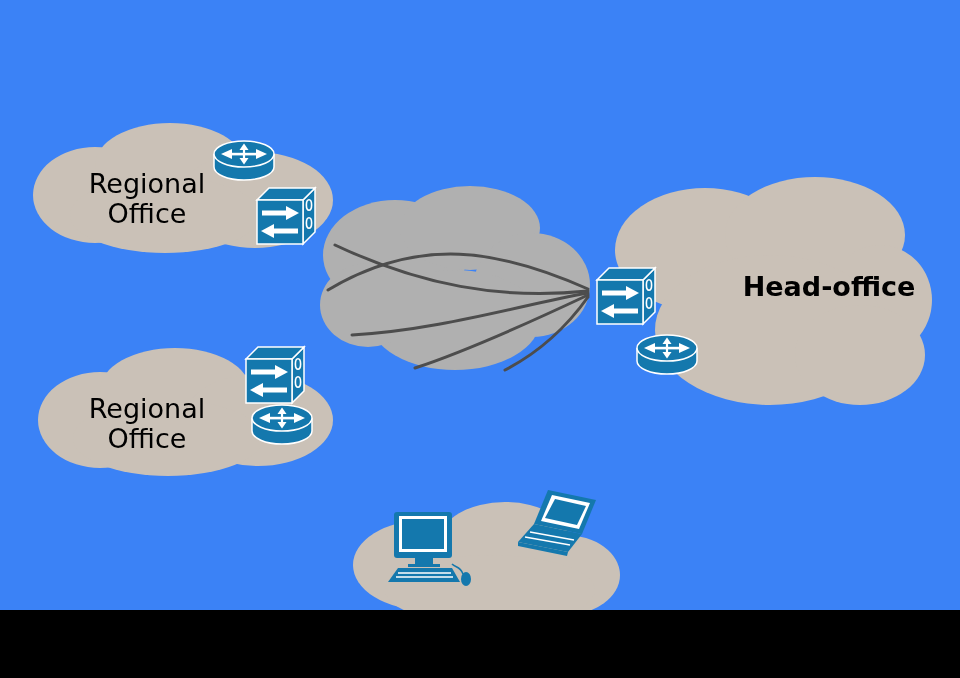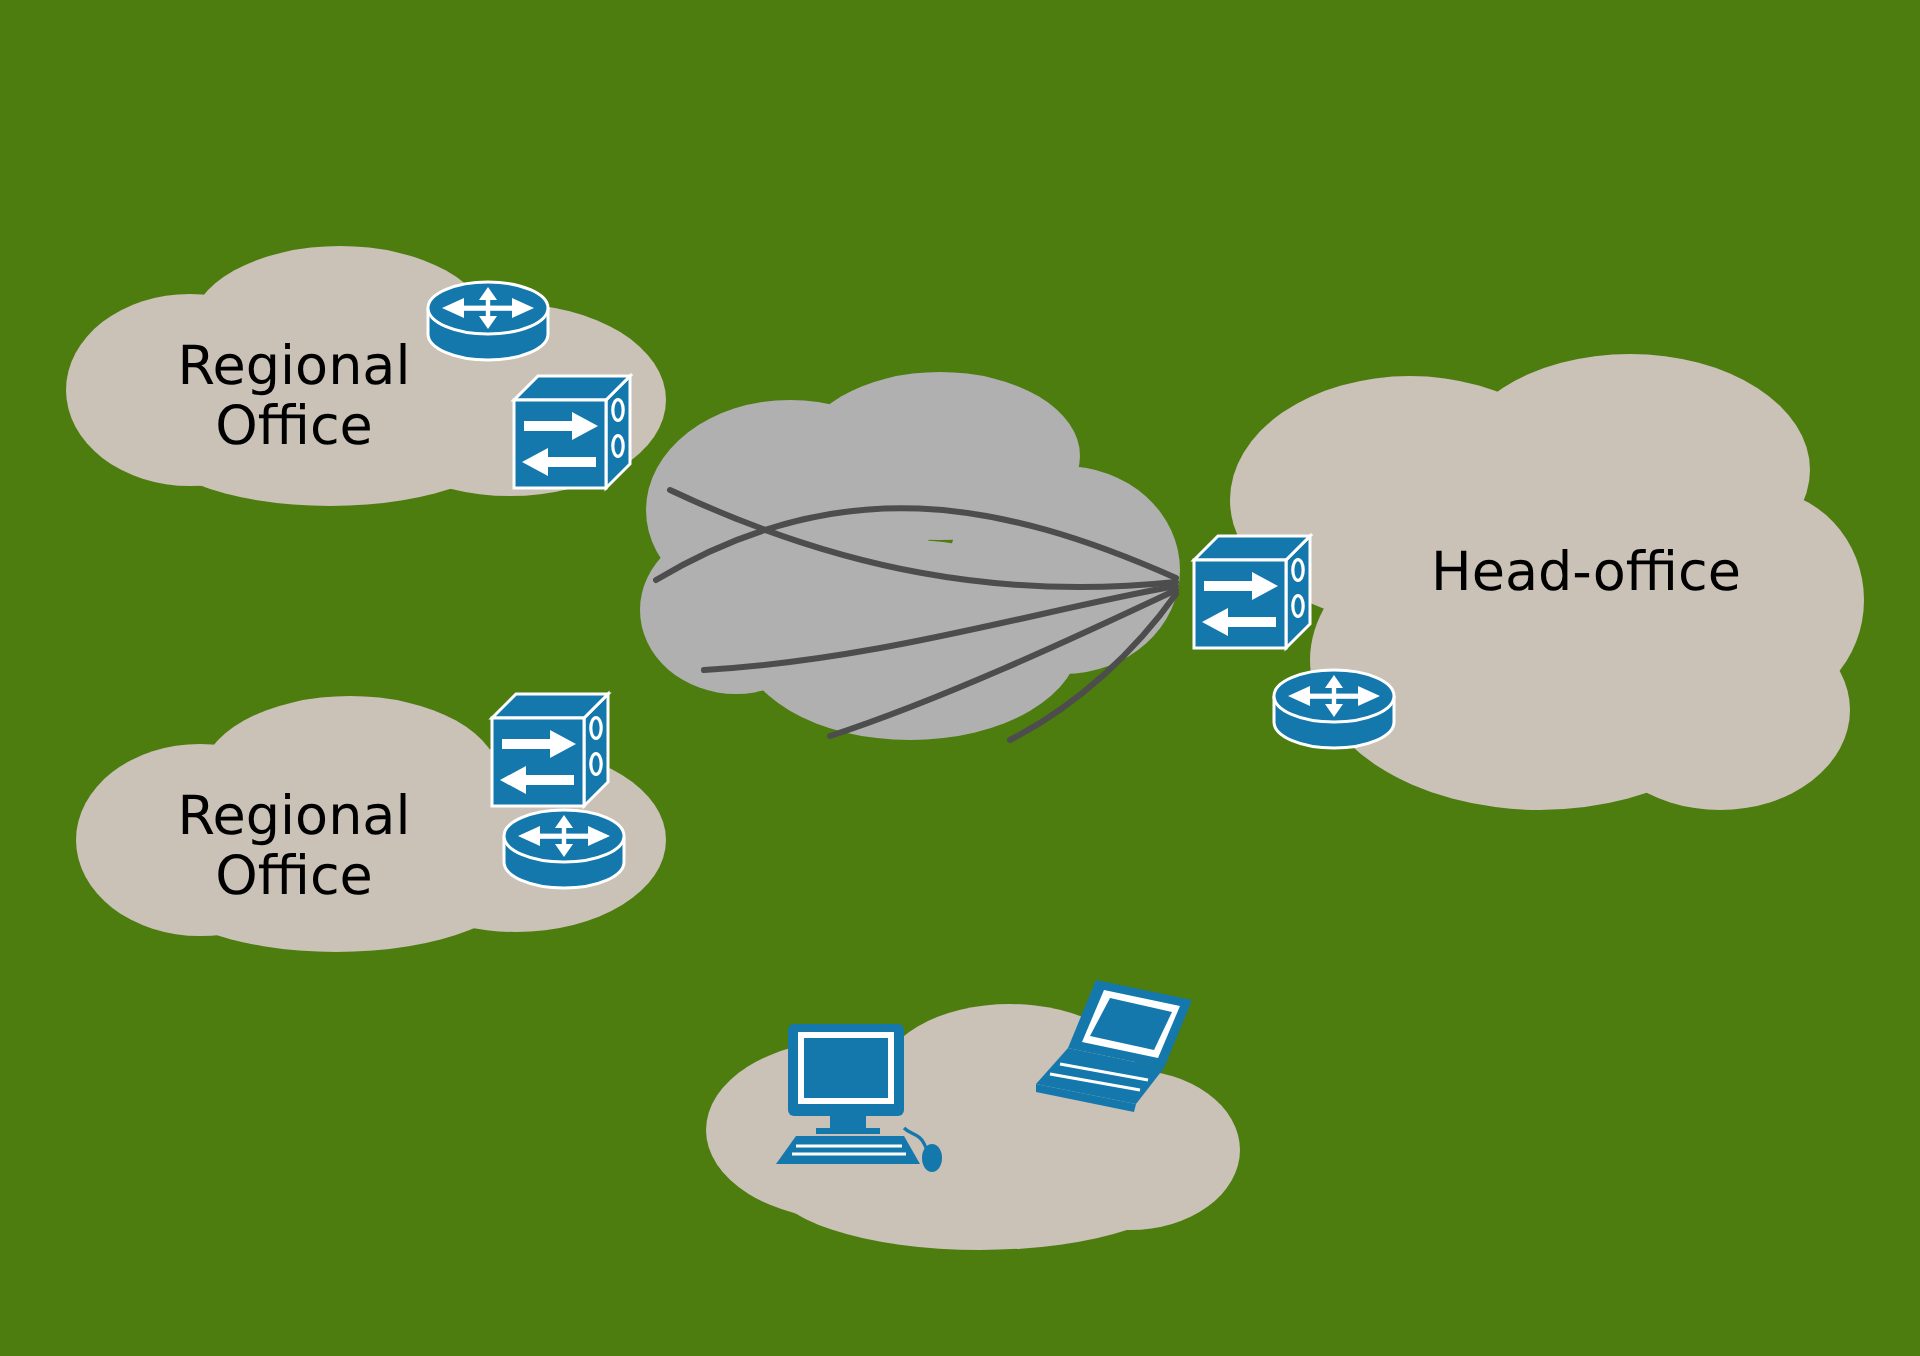--- a/index.html
+++ b/index.html
@@ -3,42 +3,42 @@
 <meta charset="utf-8">
 <style>
   html, body {
     margin: 0;
     padding: 0;
     background: #000;
   }
   .stage {
     position: relative;
     width: 960px;
-    height: 678px;
-    background: #4d7c0f;
+    height: 610px;
+    background: #3b82f6;
     overflow: hidden;
     font-family: "DejaVu Sans", "Liberation Sans", sans-serif;
   }
   .stage svg {
     position: absolute;
     left: 0;
     top: 0;
   }
   .label {
     position: absolute;
     color: #000;
     font-size: 27px;
     line-height: 1.12;
     text-align: center;
     white-space: pre-line;
     user-select: none;
   }
   .label-regional-top   { left: 58px;  top: 169px; width: 178px; }
   .label-regional-bottom{ left: 58px;  top: 394px; width: 178px; }
-  .label-head-office    { left: 700px; top: 272px; width: 186px; white-space: nowrap; }
+  .label-head-office    { left: 736px; top: 272px; width: 186px; white-space: nowrap; font-weight: bold; }
 </style>
 </head>
 <body>
 
 <div class="stage">
 
   <svg width="960" height="678" viewBox="0 0 960 678" xmlns="http://www.w3.org/2000/svg">
 
     <defs>
 

